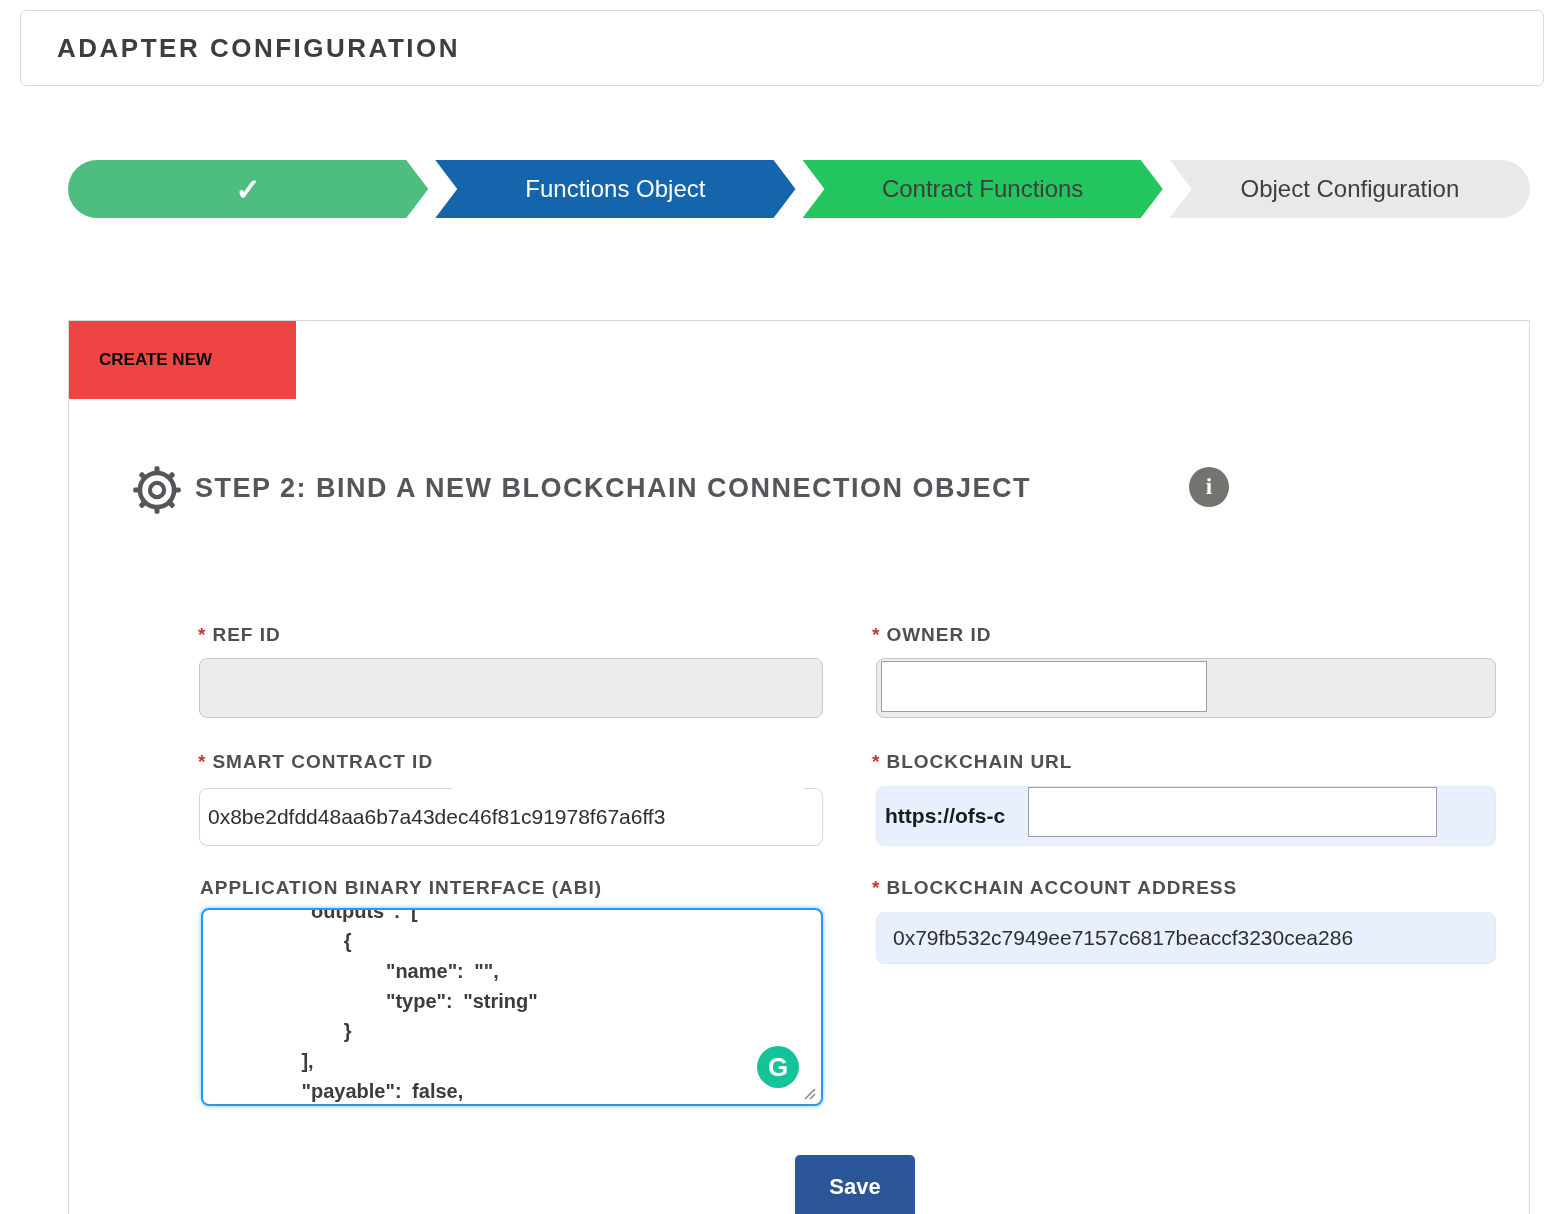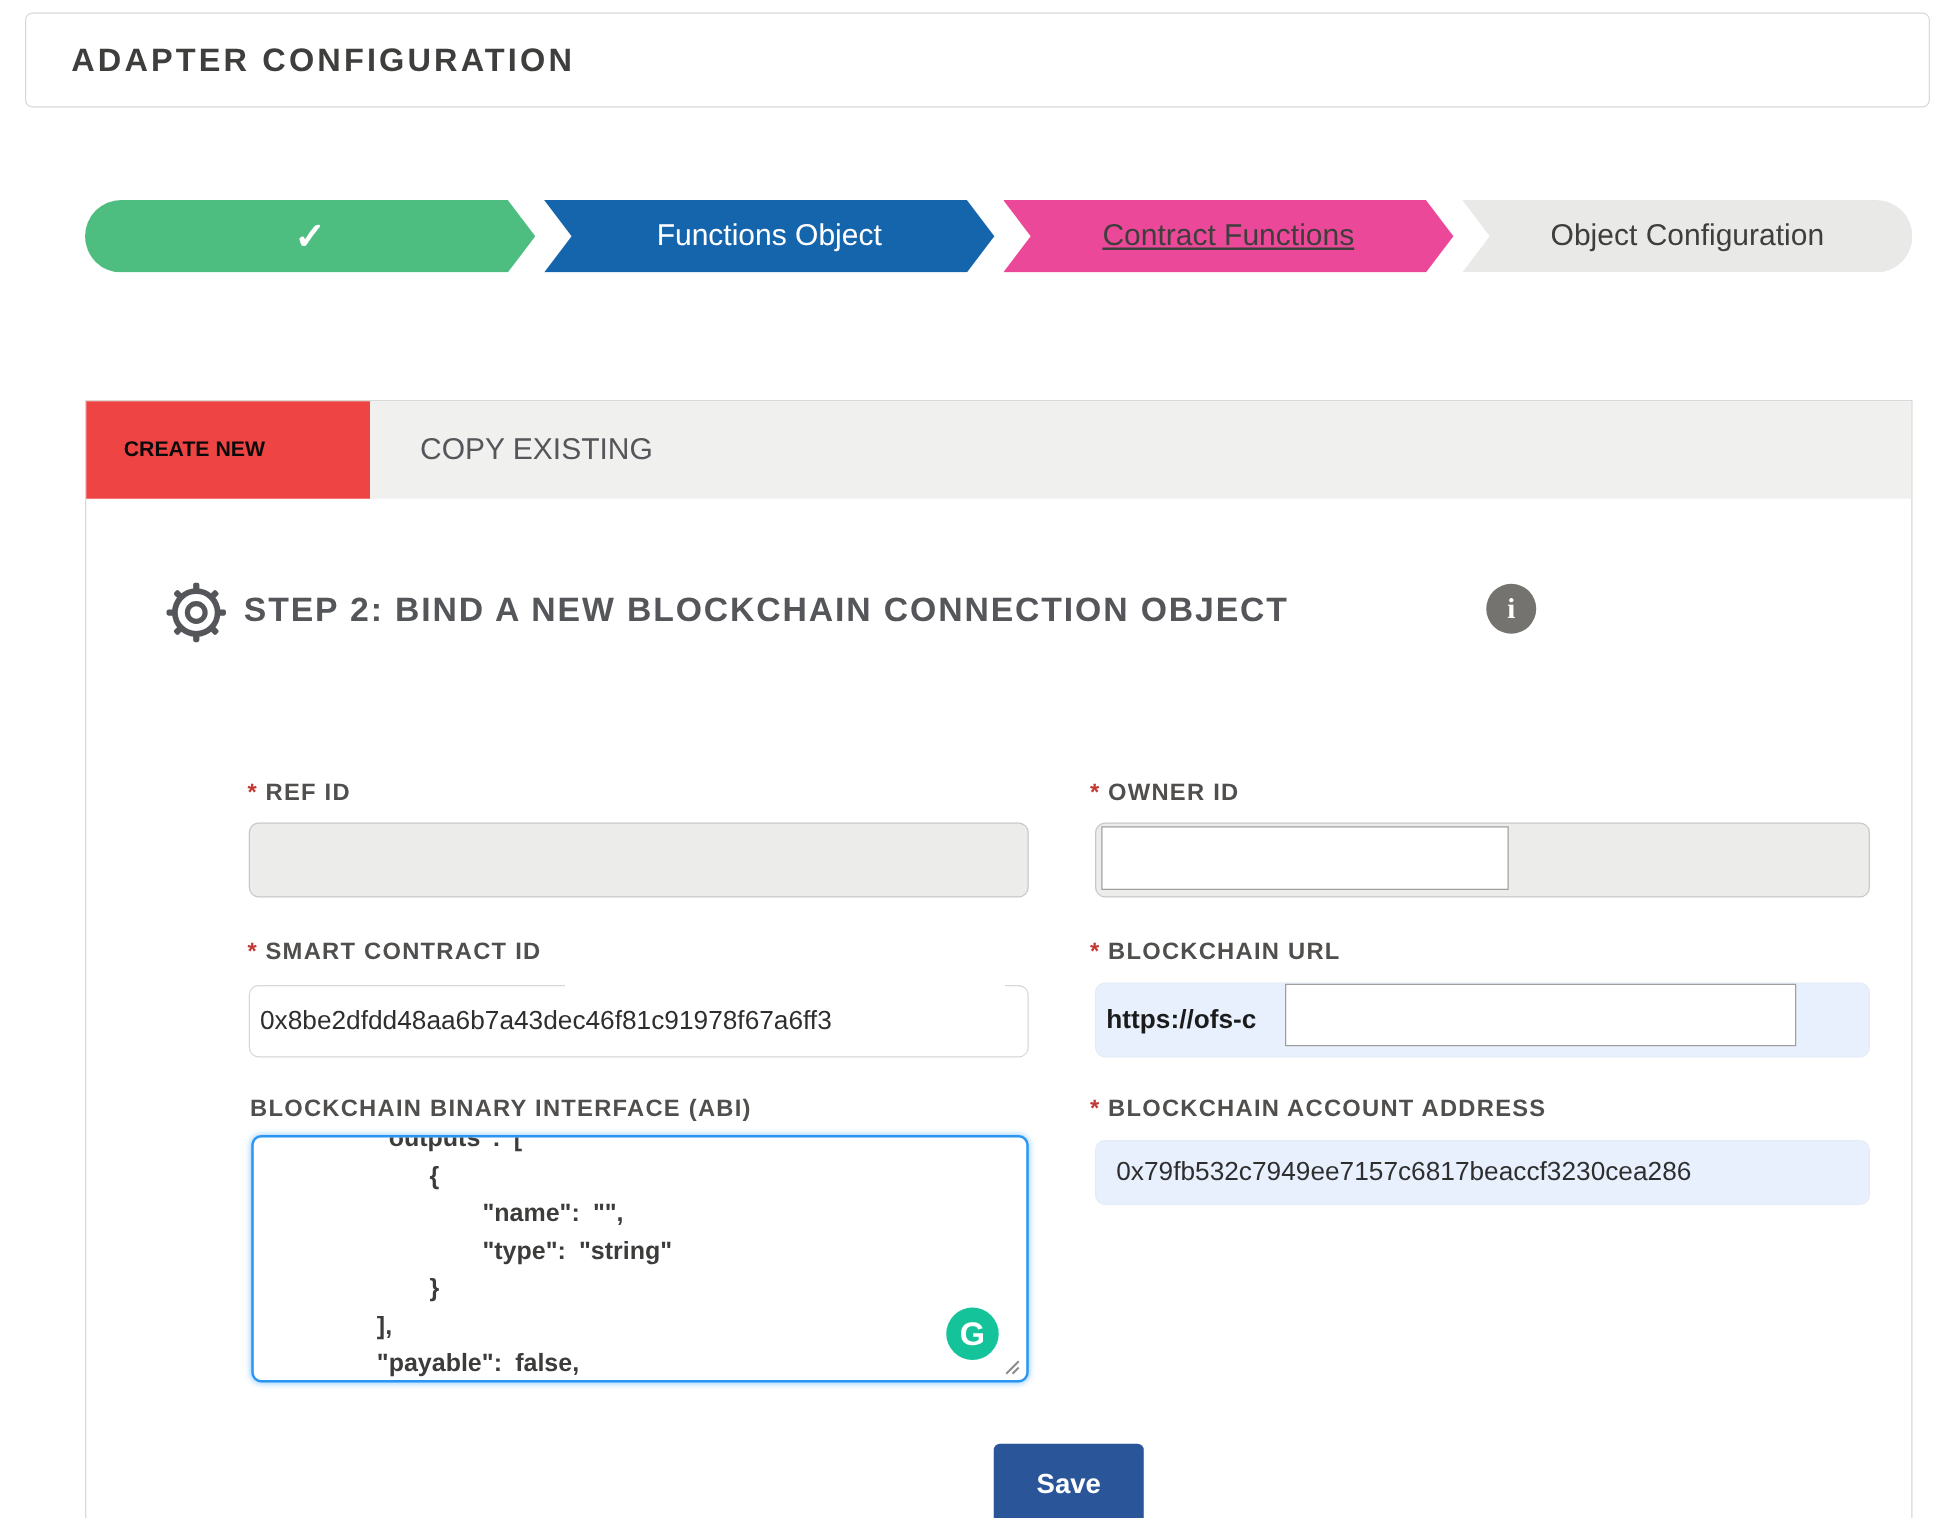--- a/index.html
+++ b/index.html
@@ -16,22 +16,22 @@
 
   
   .path { left:68px; top:160px; width:1462px; height:58px;
     display:flex; gap:7px; }
   .seg { flex:1 1 0; display:flex; align-items:center; justify-content:center;
     font-size:24px; color:#3e3e3c; position:relative; }
   .seg-complete { background:#4dbe80; border-radius:29px 0 0 29px;
     clip-path:polygon(0 0, calc(100% - 22px) 0, 100% 50%, calc(100% - 22px) 100%, 0 100%); }
   .seg-active { background:#1565ad; color:#ffffff;
     clip-path:polygon(0 0, calc(100% - 22px) 0, 100% 50%, calc(100% - 22px) 100%, 0 100%, 22px 50%); }
-  .seg-upcoming { background:#ec4899;
-    clip-path:polygon(0 0, calc(100% - 22px) 0, 100% 50%, calc(100% - 22px) 100%, 0 100%, 22px 50%);text-decoration:underline; }
+  .seg-upcoming { background:#22c55e;
+    clip-path:polygon(0 0, calc(100% - 22px) 0, 100% 50%, calc(100% - 22px) 100%, 0 100%, 22px 50%); }
   .seg-last { background:#e9e9e8; border-radius:0 29px 29px 0;
     clip-path:polygon(0 0, 100% 0, 100% 100%, 0 100%, 22px 50%); }
   .check { color:#fff; font-size:30px; font-weight:700; }
 
   
   .panel { left:68px; top:320px; width:1462px; height:900px;
     background:#fff; border:1px solid #d8d8d7; border-bottom:none; }
   .tabstrip { position:absolute; left:0; top:0; width:100%; height:78px; }
   .tab-active { position:absolute; left:0; top:0; width:227px; height:78px;
     background:#ef4444; display:flex; align-items:center; padding-left:30px;
@@ -100,23 +100,20 @@
     <span>Object Configuration</span>
   </div>
 </div>
 
 <div class="abs panel">
 
   <div class="tabstrip">
     <div class="tab-active">
       <span>CREATE NEW</span>
     </div>
-    <div class="tab-inactive">
-      <span>COPY EXISTING</span>
-    </div>
   </div>
 
   <svg class="gear" viewBox="0 0 24 24">
     <g fill="#54565a">
       <rect x="10.8" y="0.6" width="2.4" height="4" rx="0.8"></rect>
       <rect x="10.8" y="0.6" width="2.4" height="4" rx="0.8" transform="rotate(45 12 12)"></rect>
       <rect x="10.8" y="0.6" width="2.4" height="4" rx="0.8" transform="rotate(90 12 12)"></rect>
       <rect x="10.8" y="0.6" width="2.4" height="4" rx="0.8" transform="rotate(135 12 12)"></rect>
       <rect x="10.8" y="0.6" width="2.4" height="4" rx="0.8" transform="rotate(180 12 12)"></rect>
       <rect x="10.8" y="0.6" width="2.4" height="4" rx="0.8" transform="rotate(225 12 12)"></rect>
@@ -145,21 +142,21 @@
     <span class="req">*</span><span>SMART CONTRACT ID</span>
   </div>
   <div class="field-label" style="left:803px; top:430px;">
     <span class="req">*</span><span>BLOCKCHAIN URL</span>
   </div>
 
   <input class="inp inp-white" style="left: 130px; top: 467px; width: 624px; height: 58px;" value="0x8be2dfdd48aa6b7a43dec46f81c91978f67a6ff3">
   <input class="inp inp-blue bold-input" style="left: 807px; top: 465px; width: 620px; height: 60px;" value="https://ofs-c">
 
   <div class="field-label" style="left:131px; top:556px;">
-    <span>BLOCKCHAIN BINARY INTERFACE (ABI)</span>
+    <span>APPLICATION BINARY INTERFACE (ABI)</span>
   </div>
   <div class="field-label" style="left:803px; top:556px;">
     <span class="req">*</span><span>BLOCKCHAIN ACCOUNT ADDRESS</span>
   </div>
 
   <div class="abi-box">
     <div class="abi-text">        "outputs": [
             {
                 "name": "",
                 "type": "string"

